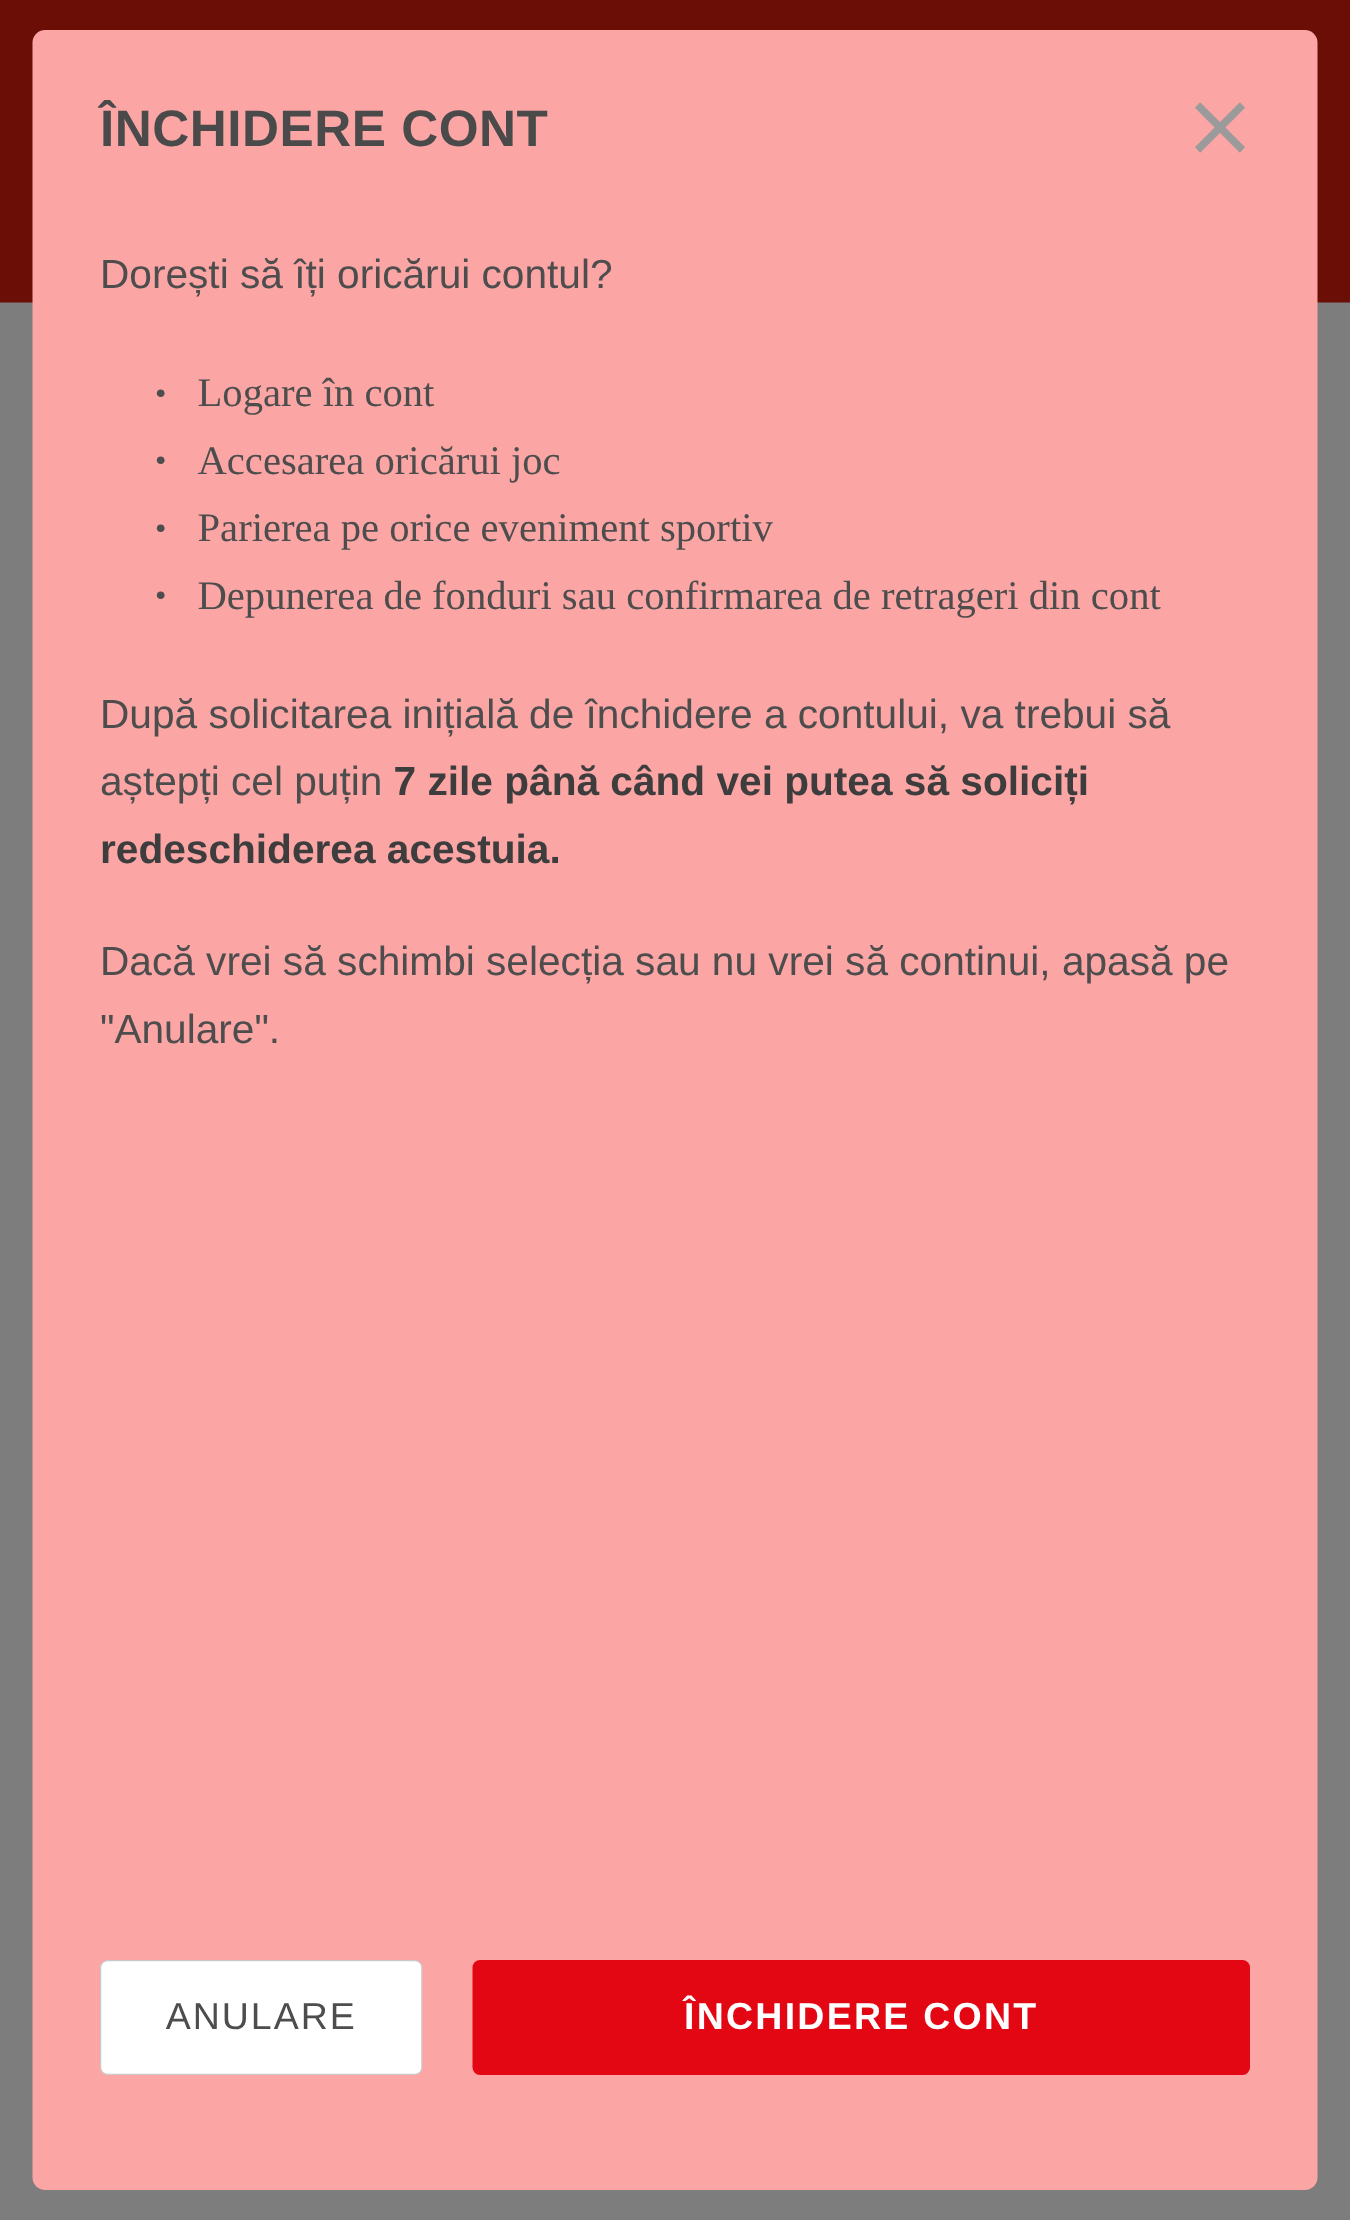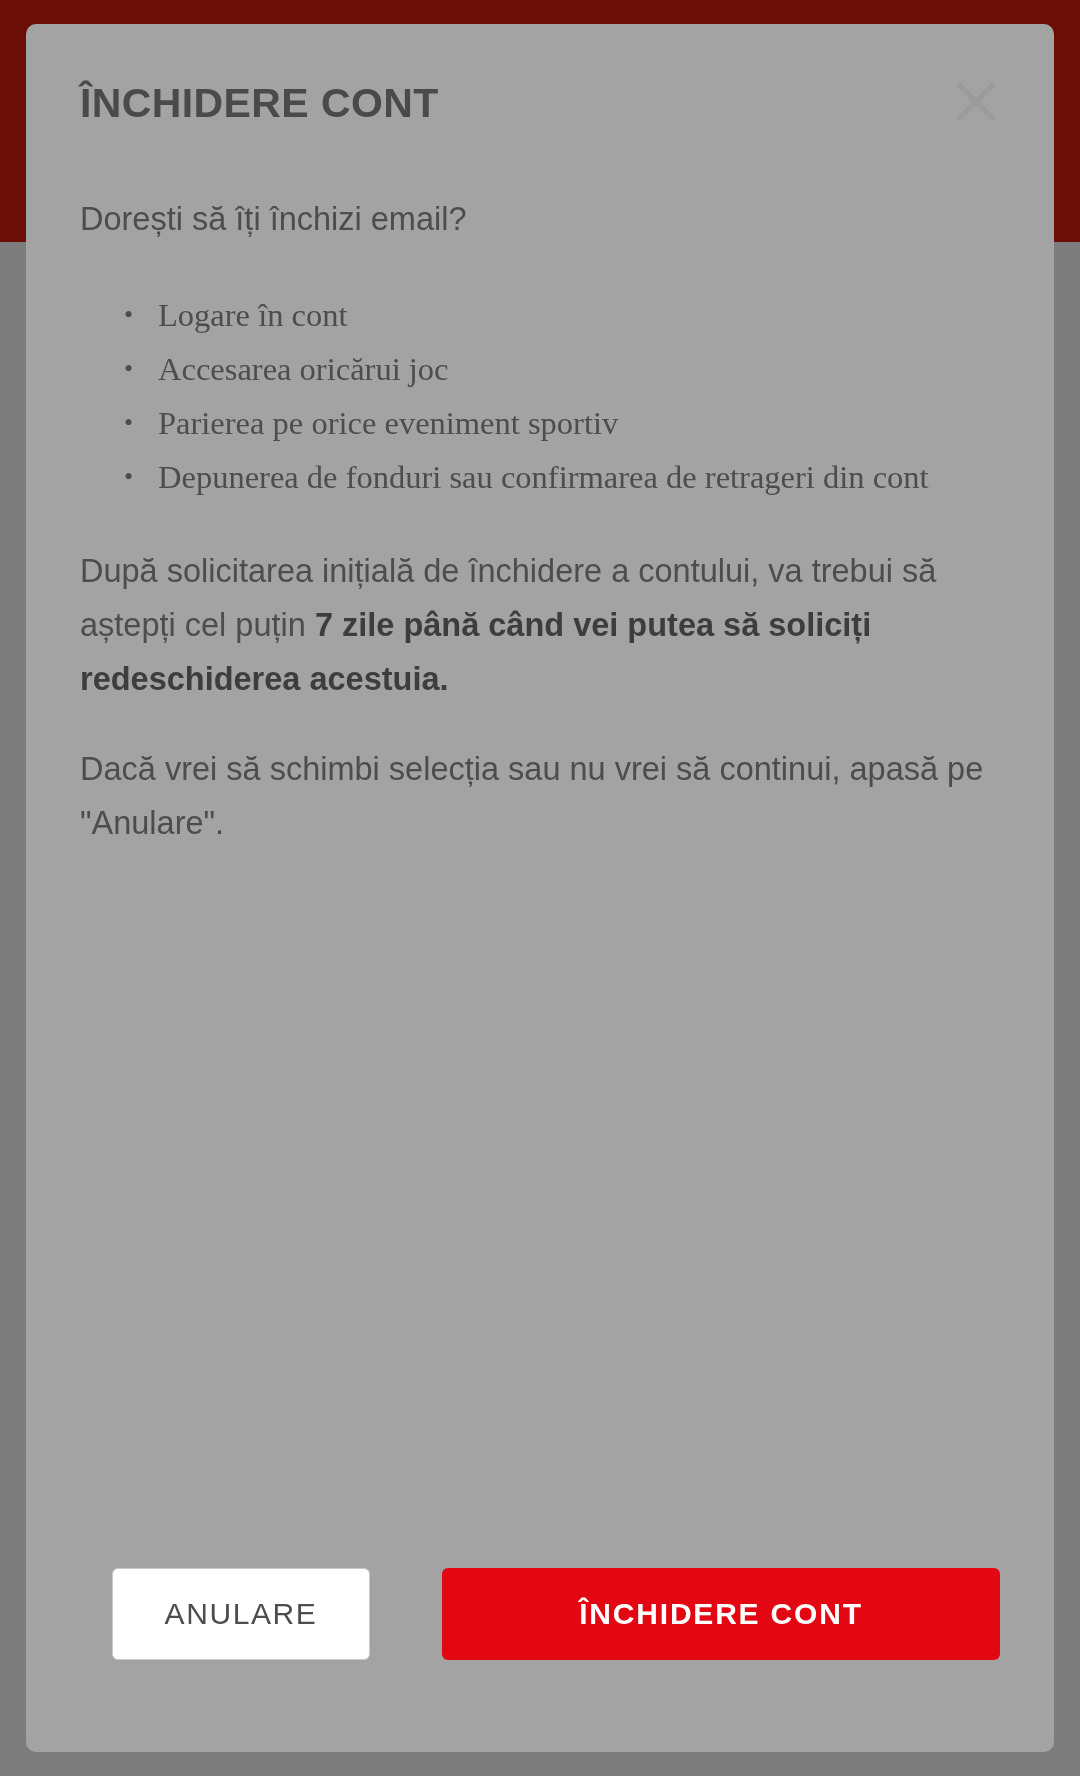--- a/index.html
+++ b/index.html
@@ -30,21 +30,21 @@
     background: #6b0f06;
   }
 
   
   #modal {
     position: absolute;
     left: 26px;
     top: 24px;
     width: 1028px;
     height: 1728px;
-    background: #a3a3a3;
+    background: #fca5a5;
     border-radius: 10px;
     box-sizing: border-box;
     padding: 0;
     overflow: hidden;
   }
 
   .modal-inner {
     position: relative;
     width: 100%;
     height: 100%;
@@ -142,21 +142,20 @@
     font-size: 30px;
     letter-spacing: 1.6px;
     font-weight: normal;
     cursor: pointer;
     border-radius: 6px;
     height: 92px;
     box-sizing: border-box;
     display: inline-flex;
     align-items: center;
     justify-content: center;
-    margin-left: 32px;
   }
   .btn-cancel {
     width: 258px;
     background: #ffffff;
     color: #4d4d4d;
     border: 1px solid #c9c9c9;
   }
   .btn-confirm {
     flex: 1 1 auto;
     background: #e30613;
@@ -180,21 +179,21 @@
       <h1 class="modal-title">ÎNCHIDERE CONT</h1>
       <button class="close-btn" aria-label="close">
         <svg width="56" height="56" viewBox="0 0 56 56" aria-hidden="true">
           <path d="M10 10 L46 46 M46 10 L10 46" stroke="#9b9b9b" stroke-width="6" stroke-linecap="butt" fill="none"></path>
         </svg>
       </button>
     </div>
 
     <div class="modal-body">
 
-      <p>Dorești să îți închizi email?</p>
+      <p>Dorești să îți oricărui contul?</p>
 
 
       <ul>
         <li>Logare în cont</li>
         <li>Accesarea oricărui joc</li>
         <li>Parierea pe orice eveniment sportiv</li>
         <li>Depunerea de fonduri sau confirmarea de retrageri din cont</li>
       </ul>
 
 

